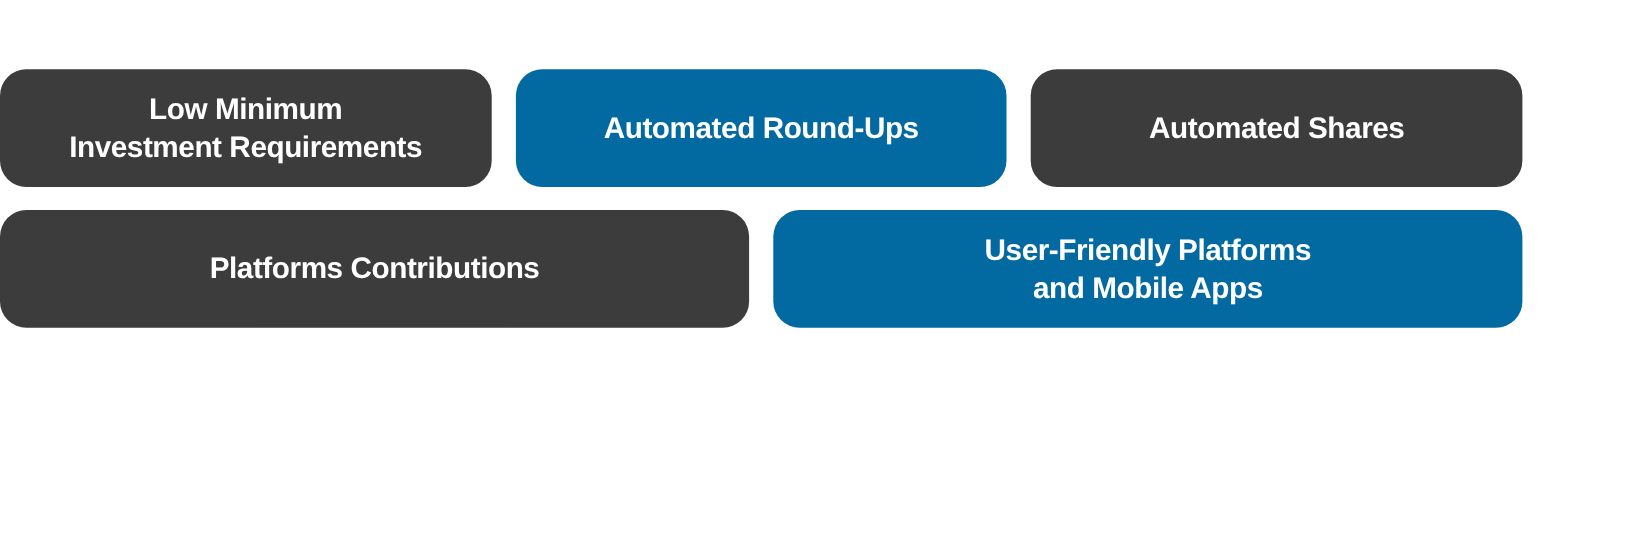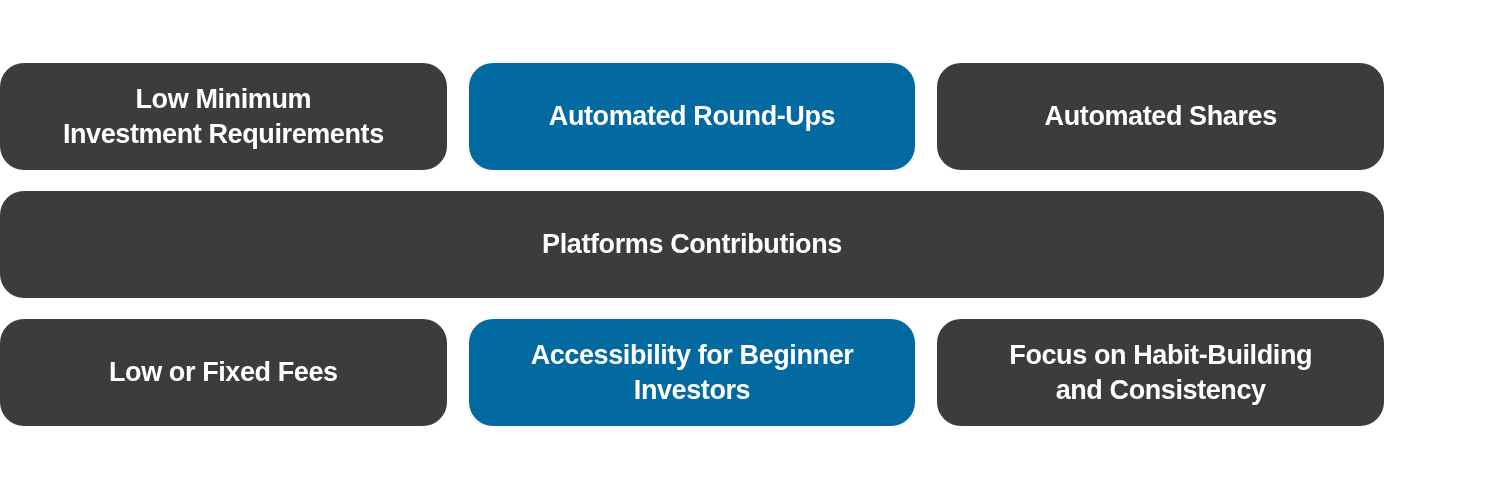--- a/index.html
+++ b/index.html
@@ -77,29 +77,20 @@
     </div>
     <div class="card dark">
       <span class="card-label">Automated Shares</span>
     </div>
   </div>
 
   <div class="grid-row">
     <div class="card dark">
       <span class="card-label">Platforms Contributions</span>
     </div>
+    <div class="card blue">
+      <span class="card-label">User-Friendly Platforms
+and Mobile Apps</span>
+    </div>
   </div>
 
-  <div class="grid-row">
-    <div class="card dark">
-      <span class="card-label">Low or Fixed Fees</span>
-    </div>
-    <div class="card blue">
-      <span class="card-label">Accessibility for Beginner
-Investors</span>
-    </div>
-    <div class="card dark">
-      <span class="card-label">Focus on Habit-Building
-and Consistency</span>
-    </div>
-  </div>
 
 </div>
 
 </body></html>

